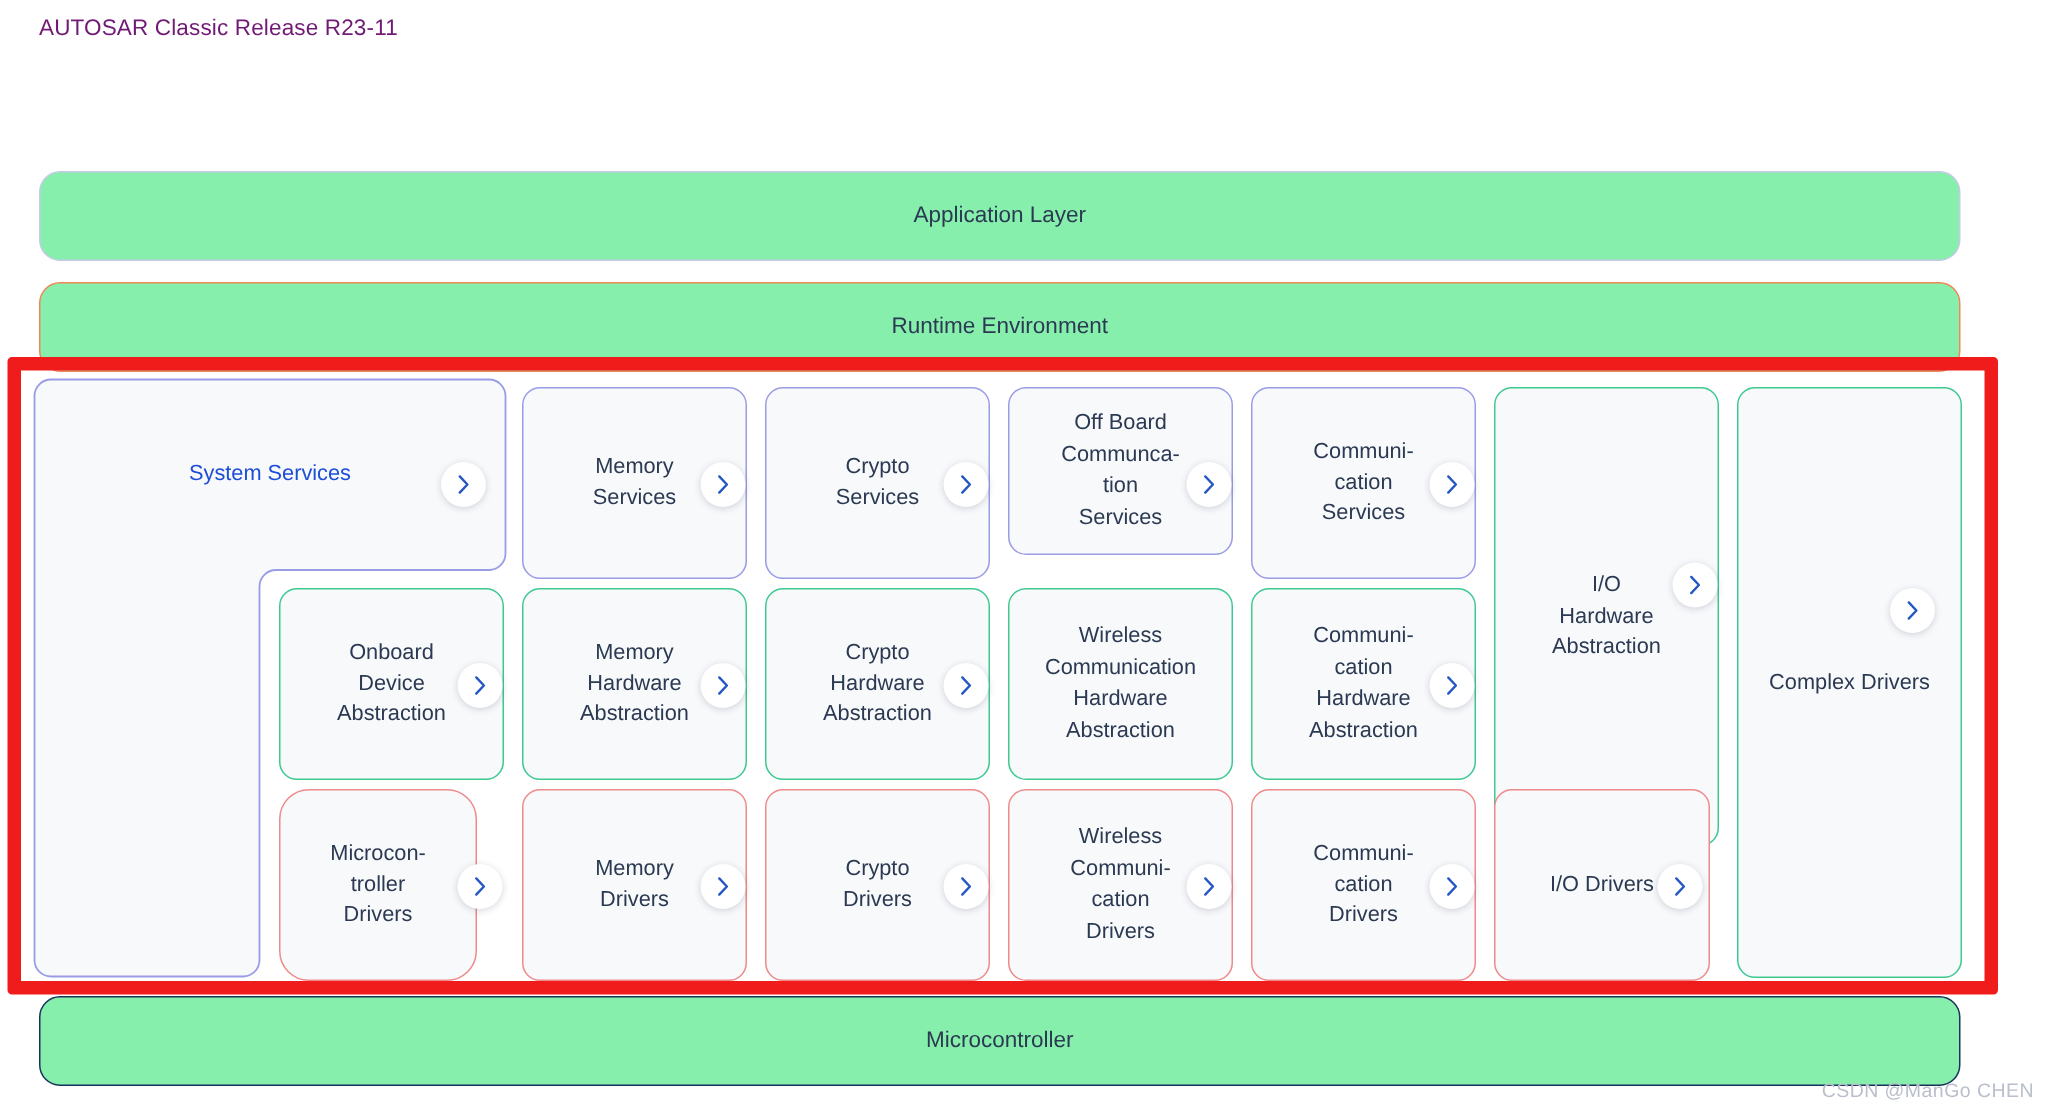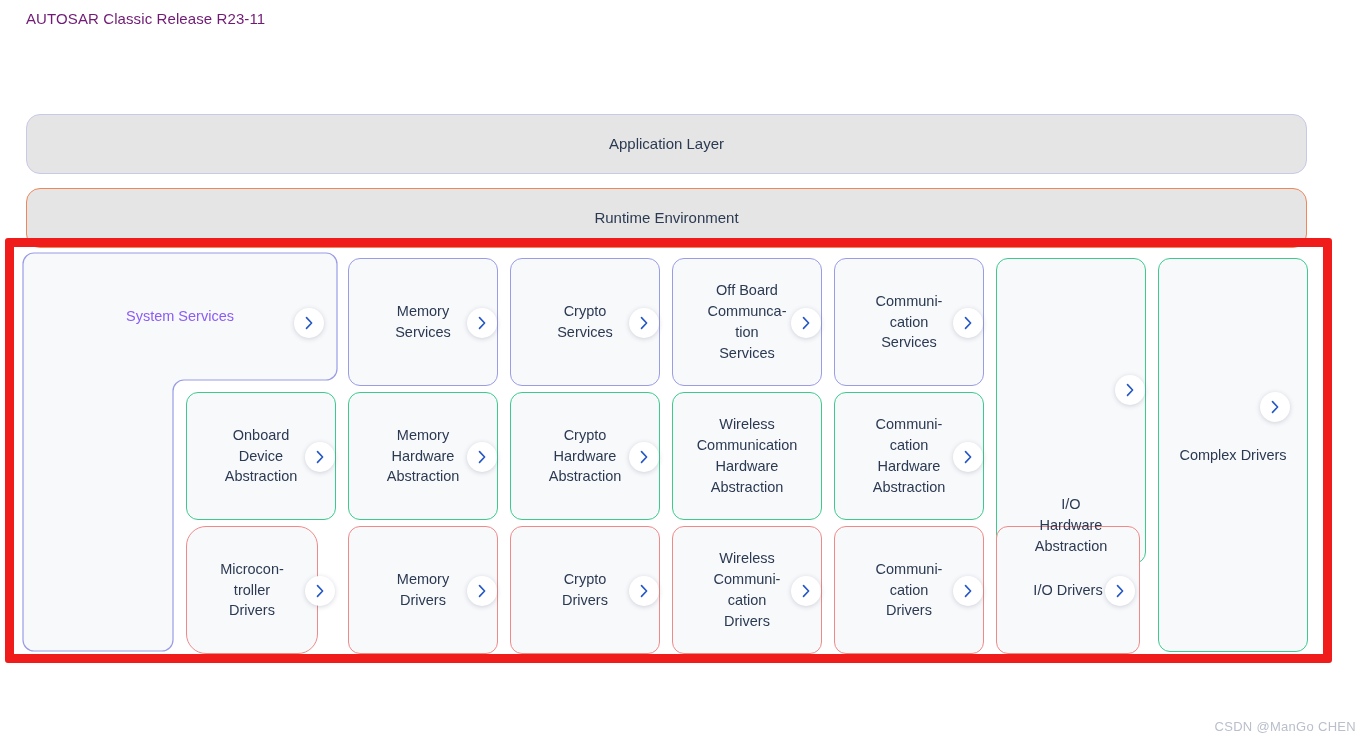--- a/index.html
+++ b/index.html
@@ -17,21 +17,21 @@
     left: 26px; top: 10px;
     font-size: 15px;
     color: #701a75;
     letter-spacing: .1px;
     white-space: nowrap;
   }
 
   
   .layer {
     position: absolute;
-    background: #e5e5e5;
+    background: #86efac;
     border-radius: 14px;
     display: flex;
     align-items: center;
     justify-content: center;
     color: #2b3a52;
     font-size: 15px;
     text-align: center;
   }
   .layer .lbl { line-height: 1.45; }
 
@@ -107,21 +107,21 @@
   }
   #system-services-wrap .lshape {
     position: absolute; inset: 0;
     width: 100%; height: 100%;
   }
   #system-services-wrap .lbl {
     position: absolute;
     left: 0; top: 56px;
     width: 316px;
     text-align: center;
-    color: #8b5cf6;
+    color: #1d4ed8;
     font-size: 14.5px;
     z-index: 3;
   }
   #system-services-wrap .chev { left: 272px; top: 56px; }
 
   
   #watermark {
     position: absolute;
     right: 14px; bottom: 6px;
     font-size: 13px;
@@ -178,21 +178,21 @@
     <div class="cell c-services" style="left:488px; top:6px; width:150px; height:128px;">
       <span class="lbl">Crypto
 Services</span>
       <div class="chev" style="left:118px; top:49px;">
         <svg width="14" height="14" viewBox="0 0 14 14">
             <path d="M4.5 1.6 L9.6 7 L4.5 12.4" fill="none" stroke="#2457c5" stroke-width="1.6" stroke-linecap="round" stroke-linejoin="round"></path>
           </svg>
       </div>
     </div>
 
-    <div class="cell c-services" style="left:650px; top:6px; width:150px; height:128px;">
+    <div class="cell c-services" style="left:650px; top:6px; width:150px; height:112px;">
       <span class="lbl">Off Board
 Communca-
 tion
 Services</span>
       <div class="chev" style="left:118px; top:49px;">
         <svg width="14" height="14" viewBox="0 0 14 14">
             <path d="M4.5 1.6 L9.6 7 L4.5 12.4" fill="none" stroke="#2457c5" stroke-width="1.6" stroke-linecap="round" stroke-linejoin="round"></path>
           </svg>
       </div>
     </div>
@@ -201,21 +201,21 @@
       <span class="lbl">Communi-
 cation
 Services</span>
       <div class="chev" style="left:118px; top:49px;">
         <svg width="14" height="14" viewBox="0 0 14 14">
             <path d="M4.5 1.6 L9.6 7 L4.5 12.4" fill="none" stroke="#2457c5" stroke-width="1.6" stroke-linecap="round" stroke-linejoin="round"></path>
           </svg>
       </div>
     </div>
 
-    <div class="cell c-abstract" style="left:974px; top:6px; width:150px; height:306px;align-items:flex-end;">
+    <div class="cell c-abstract" style="left:974px; top:6px; width:150px; height:306px;">
       <span class="lbl">I/O
 Hardware
 Abstraction</span>
       <div class="chev" style="left:118px; top:116px;">
         <svg width="14" height="14" viewBox="0 0 14 14">
             <path d="M4.5 1.6 L9.6 7 L4.5 12.4" fill="none" stroke="#2457c5" stroke-width="1.6" stroke-linecap="round" stroke-linejoin="round"></path>
           </svg>
       </div>
     </div>
 
@@ -335,16 +335,19 @@
         <svg width="14" height="14" viewBox="0 0 14 14">
             <path d="M4.5 1.6 L9.6 7 L4.5 12.4" fill="none" stroke="#2457c5" stroke-width="1.6" stroke-linecap="round" stroke-linejoin="round"></path>
           </svg>
       </div>
     </div>
 
   </div>
 
   <div id="red-highlight"></div>
 
+  <div class="layer" id="microcontroller-layer">
+    <span class="lbl">Microcontroller</span>
+  </div>
 
   <div id="watermark">CSDN @ManGo CHEN</div>
 
 </div>
 
 </body></html>

